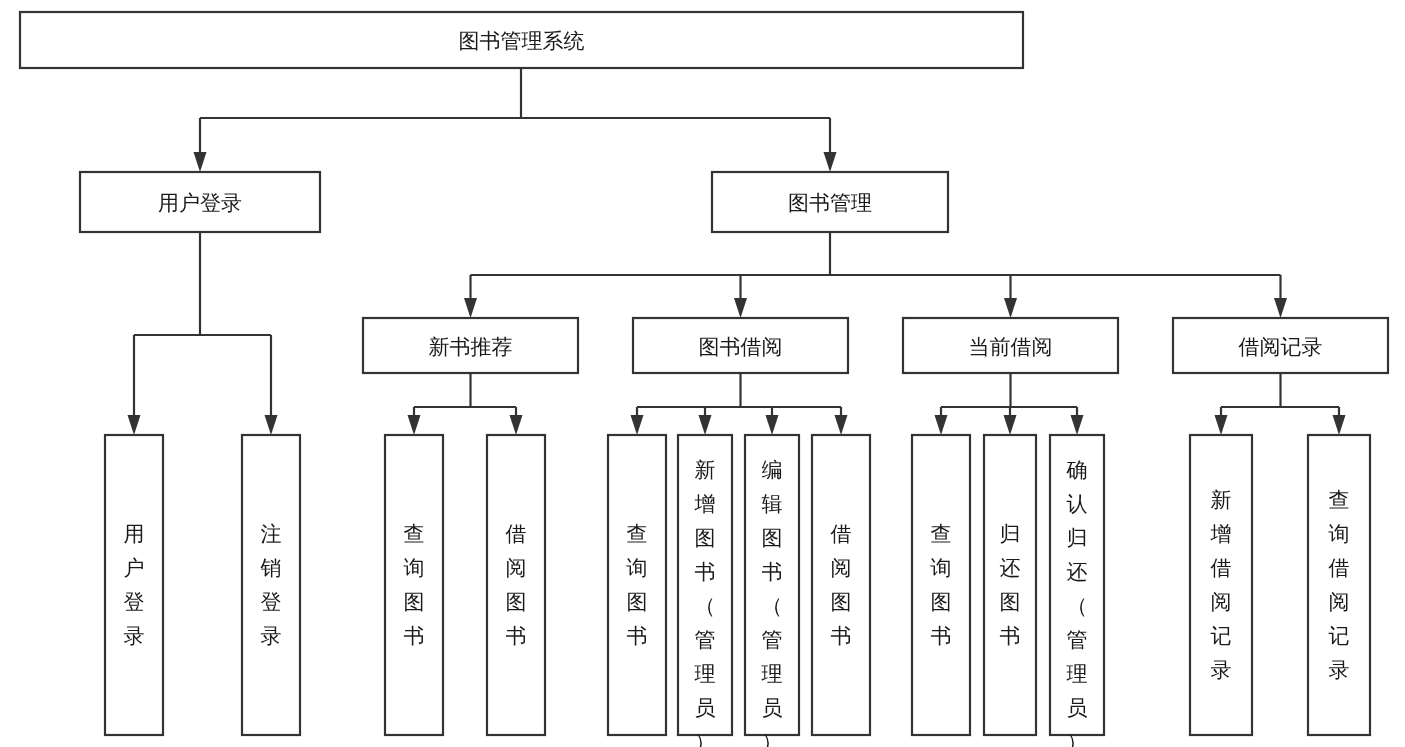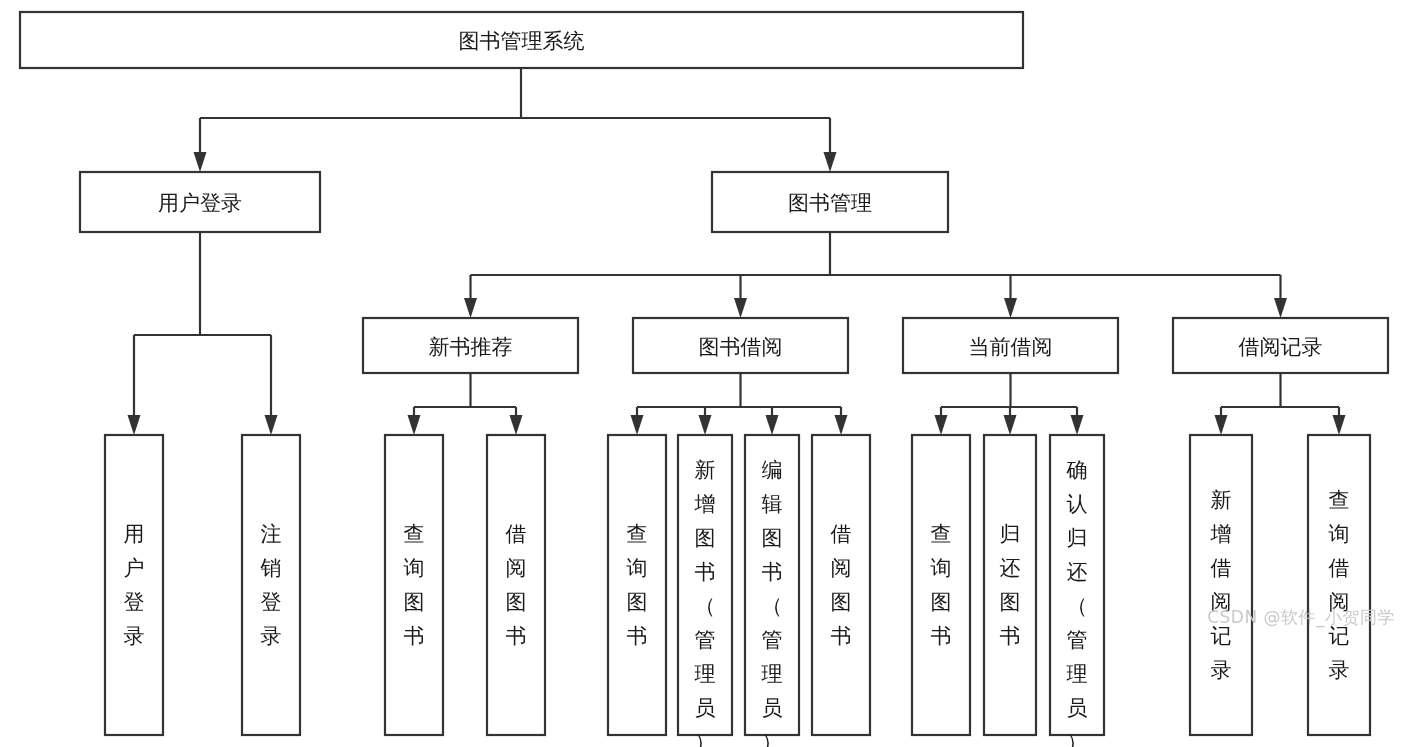--- a/index.html
+++ b/index.html
@@ -277,14 +277,13 @@
           <text x="1339" y="534" class="leaf-char">询</text>
           <text x="1339" y="568" class="leaf-char">借</text>
           <text x="1339" y="602" class="leaf-char">阅</text>
           <text x="1339" y="636" class="leaf-char">记</text>
           <text x="1339" y="670" class="leaf-char">录</text>
           <title>查询借阅记录</title>
         </g>
       </g>
 
   </svg>
-  <div class="watermark">CSDN @软件_小贺同学</div>
 </div>
 
 </body></html>

